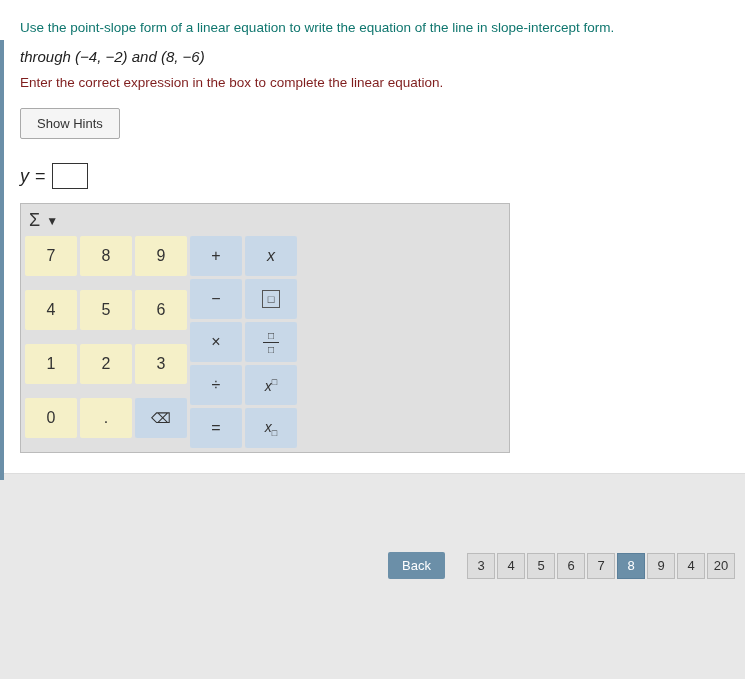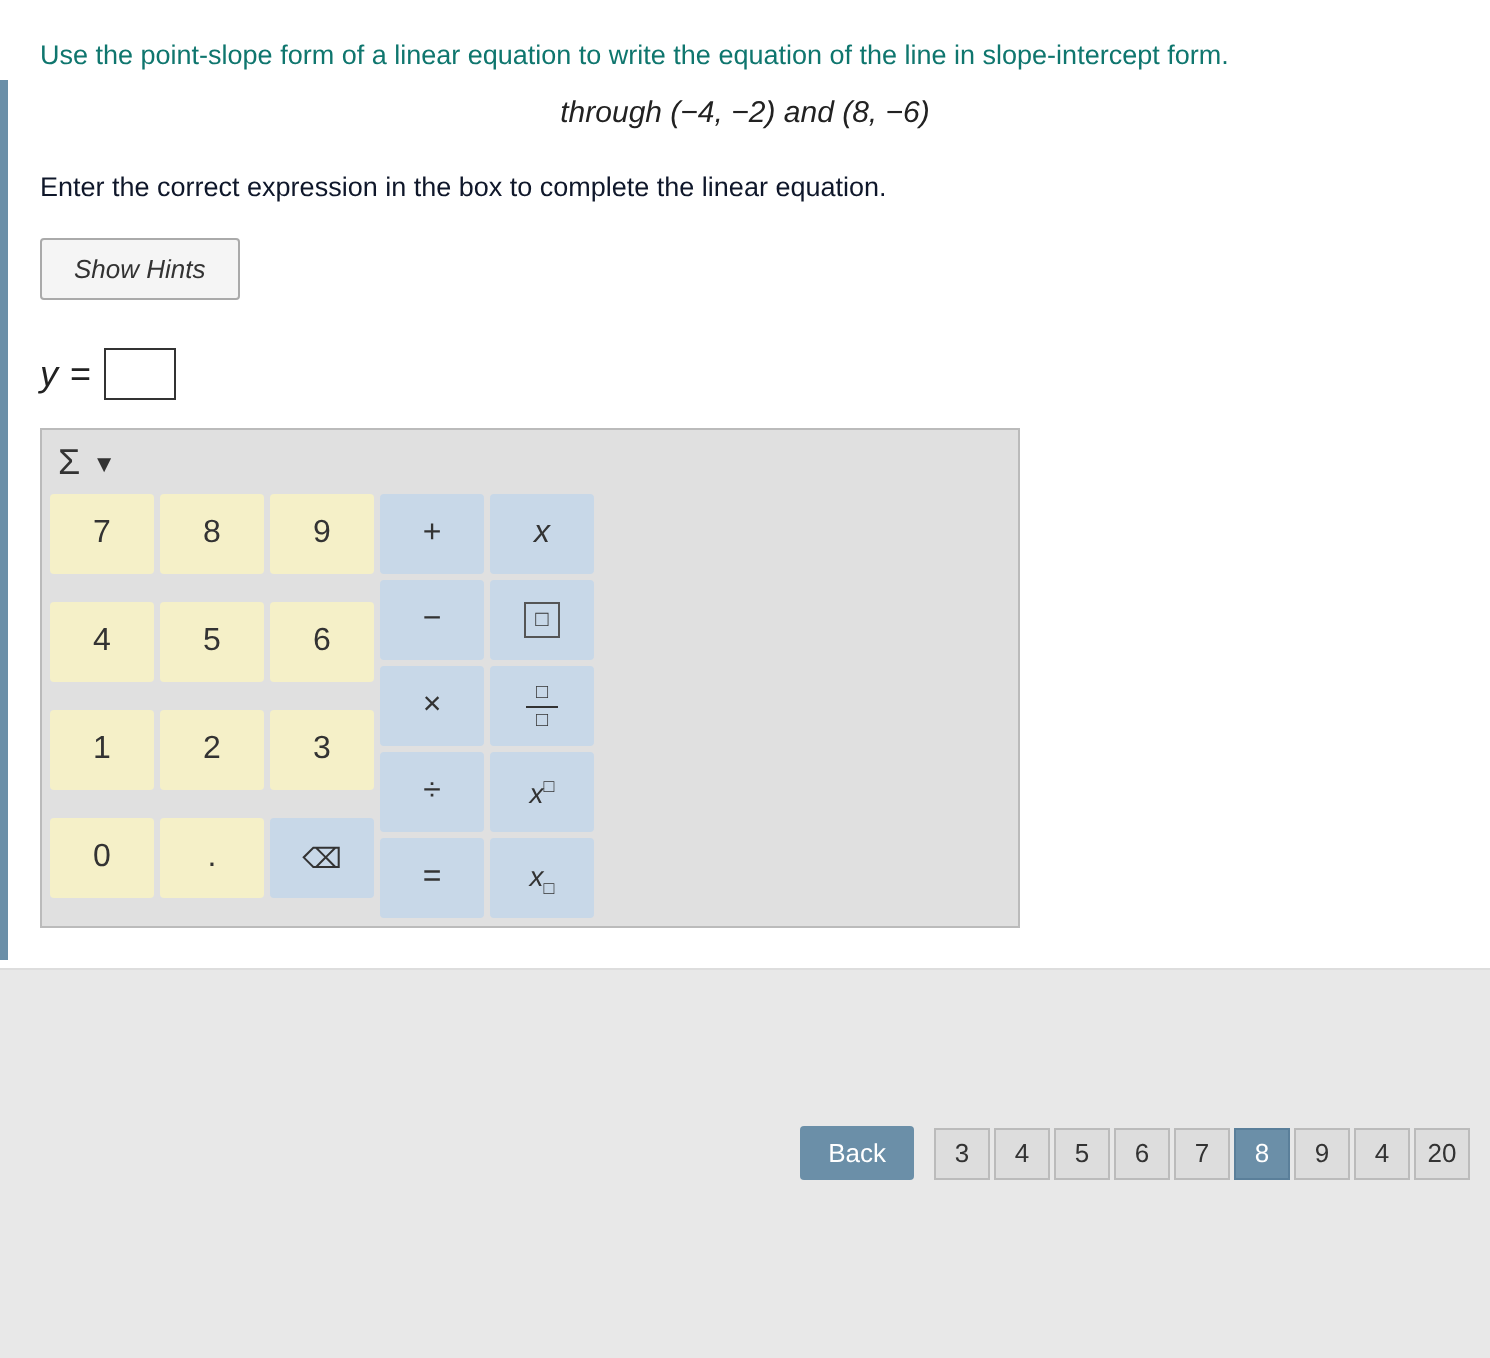--- a/index.html
+++ b/index.html
@@ -18,39 +18,37 @@
     }
     .instruction-title {
       font-size: 13.5px;
       color: #0f766e;
       margin-bottom: 10px;
       line-height: 1.5;
     }
     .points-line {
       font-size: 15px;
       color: #222;
-      margin-bottom: 21px;
+      margin-bottom: 10px;
       font-style: italic;
-      text-align: center;
     }
     .enter-instruction {
       font-size: 13.5px;
-      color: #0f172a;
+      color: #7f1d1d;
       margin-bottom: 18px;
     }
     .hints-btn {
       border: 1px solid #aaa;
       background: #f5f5f5;
       padding: 7px 16px;
       font-size: 13px;
       cursor: pointer;
       border-radius: 2px;
       color: #333;
       margin-bottom: 24px;
-      font-style: italic;
     }
     .equation-row {
       display: flex;
       align-items: center;
       margin-bottom: 14px;
       font-size: 18px;
       color: #222;
     }
     .equation-label {
       font-style: italic;
@@ -136,21 +134,21 @@
     .key-equals {
       background: #c8d8e8;
     }
     
     .bottom-nav {
       background: #e8e8e8;
       padding: 18px 10px;
       display: flex;
       align-items: center;
       justify-content: flex-end;
-      gap: 0;
+      gap: 12px;
       margin-top: 60px;
     }
     .back-btn {
       background: #6b8fa8;
       color: #fff;
       border: none;
       padding: 6px 14px;
       font-size: 13px;
       cursor: pointer;
       border-radius: 2px;

